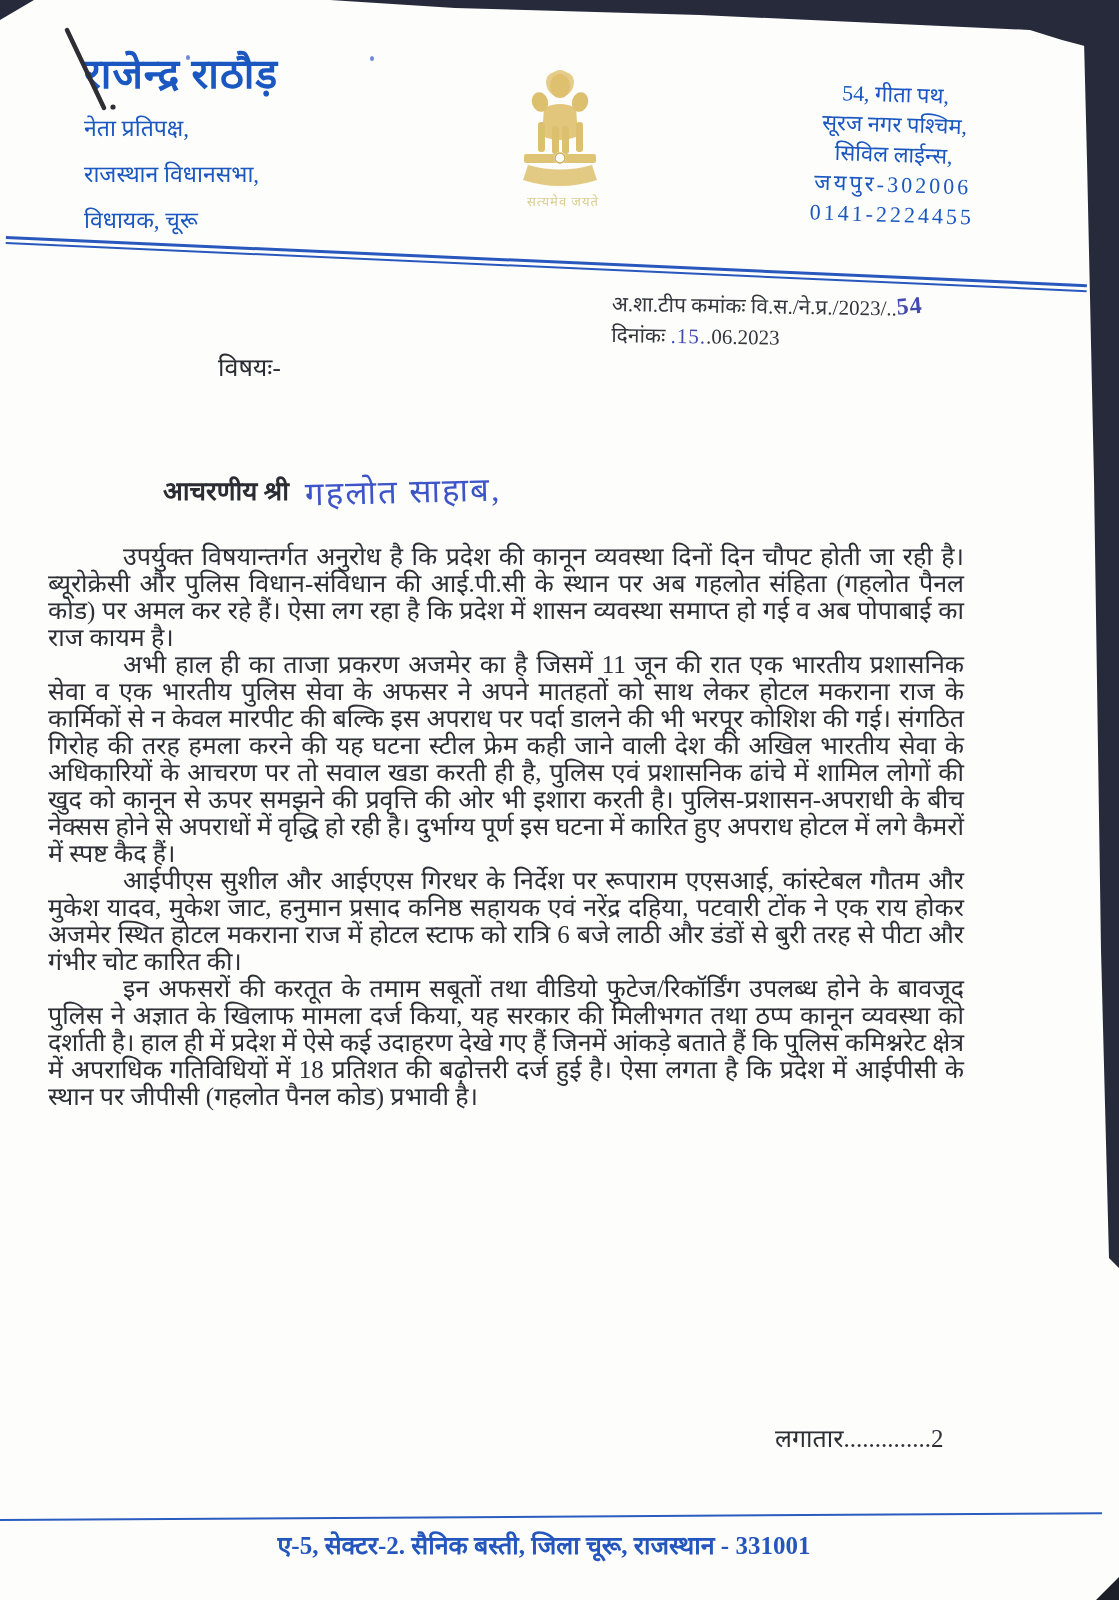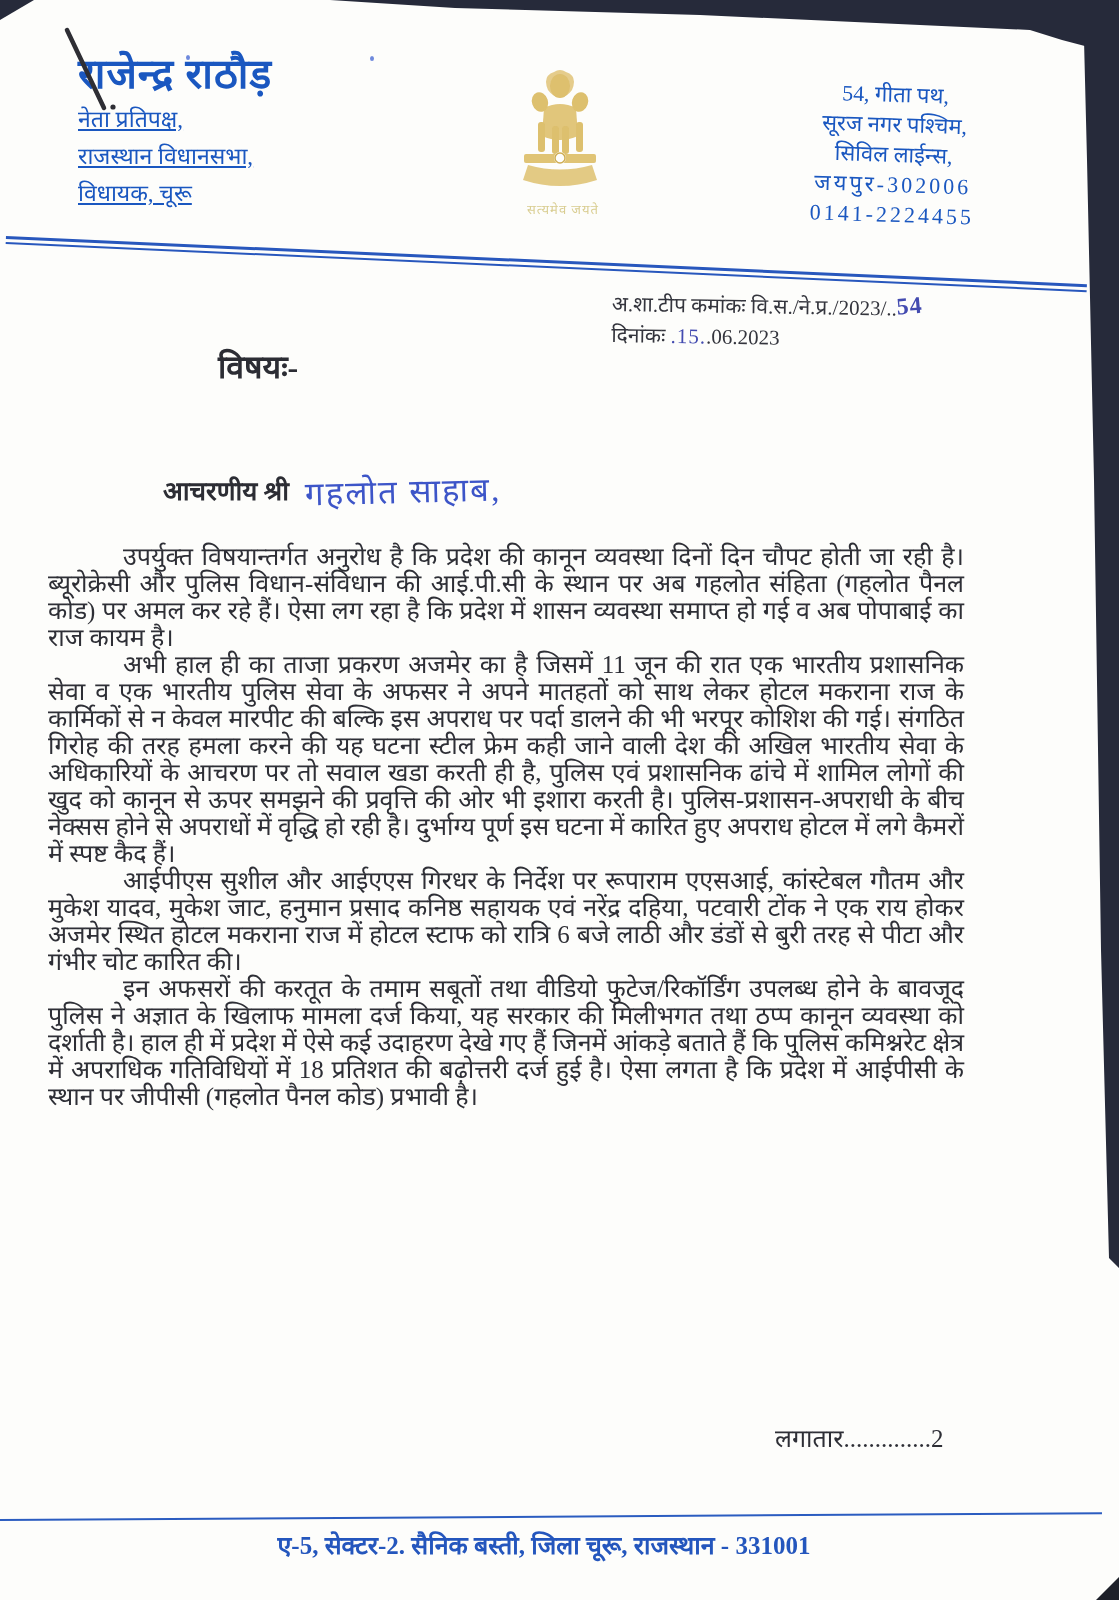--- a/index.html
+++ b/index.html
@@ -4,43 +4,43 @@
 <style>
   html,body{margin:0;padding:0;background:#3a3e4c;}
   #canvas{
     position:relative;width:1119px;height:1600px;margin:0 auto;
     background:#fdfdfb;overflow:hidden;
     font-family:"Liberation Serif","DejaVu Serif",serif;
   }
   
   #edge-svg{position:absolute;left:0;top:0;width:1119px;height:1600px;pointer-events:none;}
   
-  .header-left{position:absolute;left:78px;top:50px;color:#1a57c0;}
+  .header-left{position:absolute;left:84px;top:50px;color:#1a57c0;}
   .header-name{font-size:41px;font-weight:bold;letter-spacing:1px;line-height:48px;}
-  .header-titles div{font-size:23px;line-height:30px;margin-top:7px;text-decoration:underline;}
+  .header-titles div{font-size:23px;line-height:30px;margin-top:16px;}
   .emblem-wrap{position:absolute;left:498px;top:64px;width:124px;height:150px;filter:blur(0.7px);opacity:.92;}
-  .emblem-motto{position:absolute;left:488px;top:200px;width:150px;text-align:center;
+  .emblem-motto{position:absolute;left:488px;top:192px;width:150px;text-align:center;
     font-size:13px;color:#cdbd6d;opacity:.75;letter-spacing:1px;}
   .header-address{position:absolute;left:786px;top:80px;width:220px;text-align:center;
     color:#1a57c0;font-size:22px;line-height:30px;transform:rotate(1.8deg);transform-origin:50% 0;}
   .header-address div{white-space:nowrap;}
   .header-address div:nth-child(n+4){letter-spacing:3px;}
   
   .sep-rule{position:absolute;left:6px;top:236px;width:1082px;transform:rotate(2.55deg);transform-origin:0 0;}
   .sep-rule .l1{border-top:3px solid #2857bd;}
   .sep-rule .l2{border-top:2px solid #2857bd;margin-top:3px;}
   
   .ref-block{position:absolute;left:612px;top:288px;color:#34353d;font-size:21px;line-height:31px;
     transform:rotate(0.9deg);transform-origin:0 0;white-space:nowrap;}
   .hand{color:#434bb0;display:inline-block;}
   .hand-54{font-size:24px;transform:rotate(-6deg) translateY(-2px);letter-spacing:1px;font-weight:bold;}
   .hand-15{font-weight:normal;letter-spacing:1px;}
   
   .subject{position:absolute;left:218px;top:348px;width:748px;display:flex;color:#2c2d34;
-    font-weight:bold;font-size:32px;line-height:39px;}
+    font-weight:normal;font-size:25px;line-height:39px;}
   .subject-label{white-space:nowrap;margin-right:14px;}
   .subject-text{width:676px;text-align:justify;}
   
   .salutation{position:absolute;left:163px;top:468px;color:#2c2d34;font-size:26px;font-weight:bold;}
   .salutation .hand-name{font-size:33px;font-weight:normal;letter-spacing:2px;margin-left:16px;
     color:#3d55c8;transform:rotate(-1.5deg);vertical-align:-3px;}
   
   .body-text{position:absolute;left:48px;top:543px;width:916px;color:#2e2f36;
     font-size:25px;line-height:27px;text-align:justify;}
   .body-text p{margin:0;text-indent:75px;}

